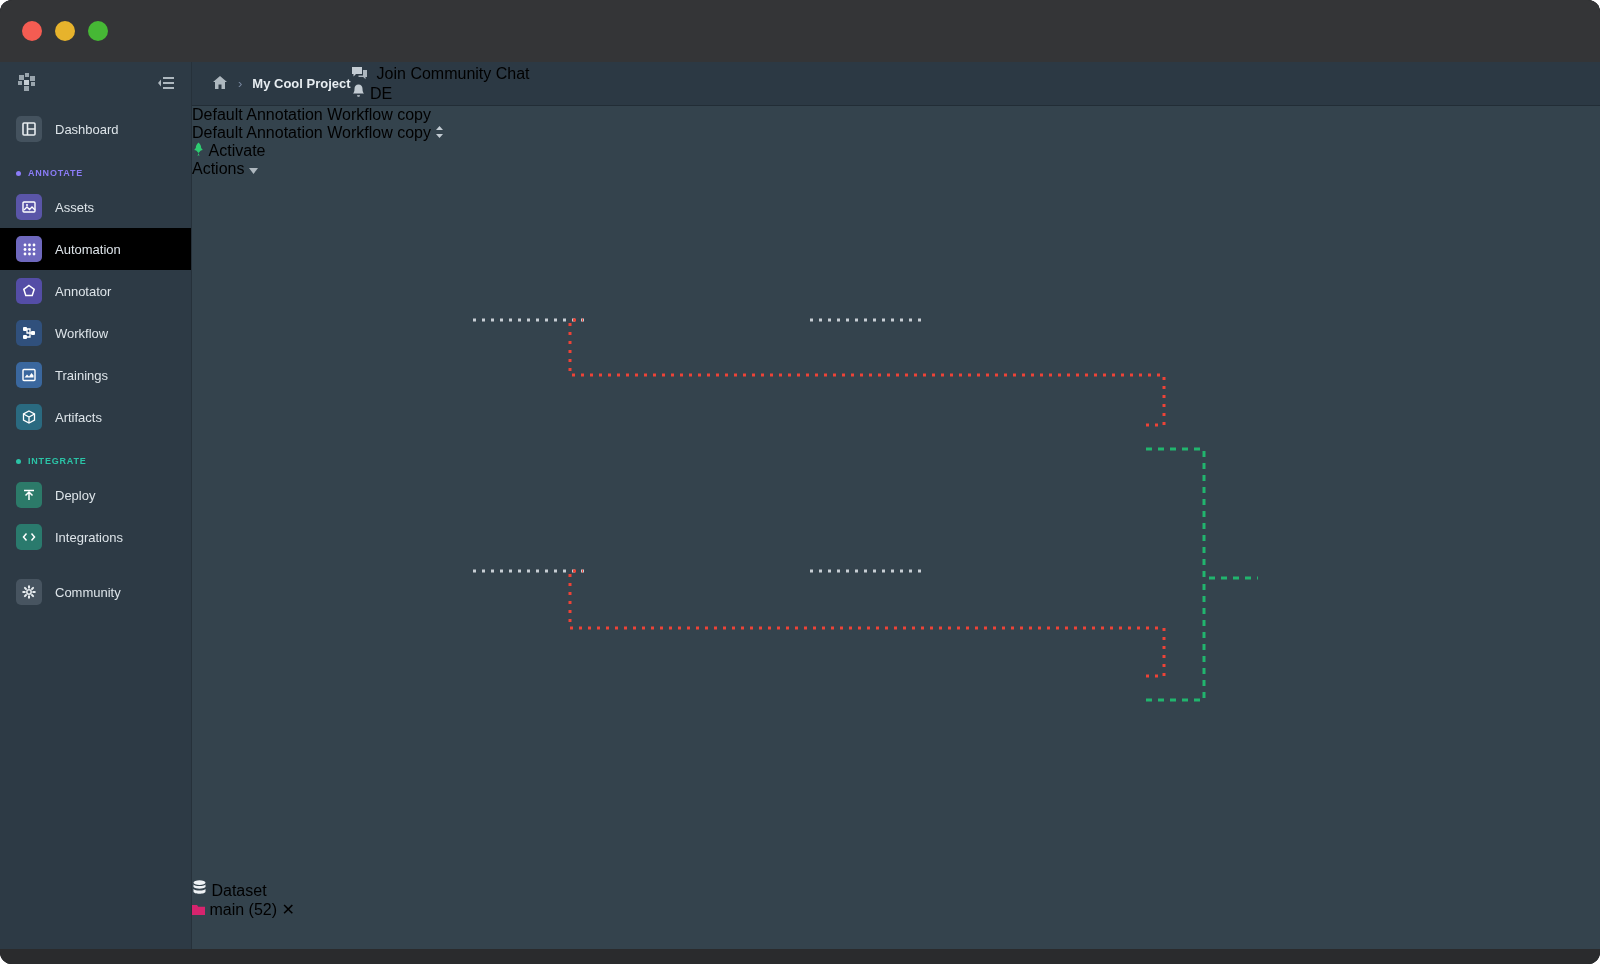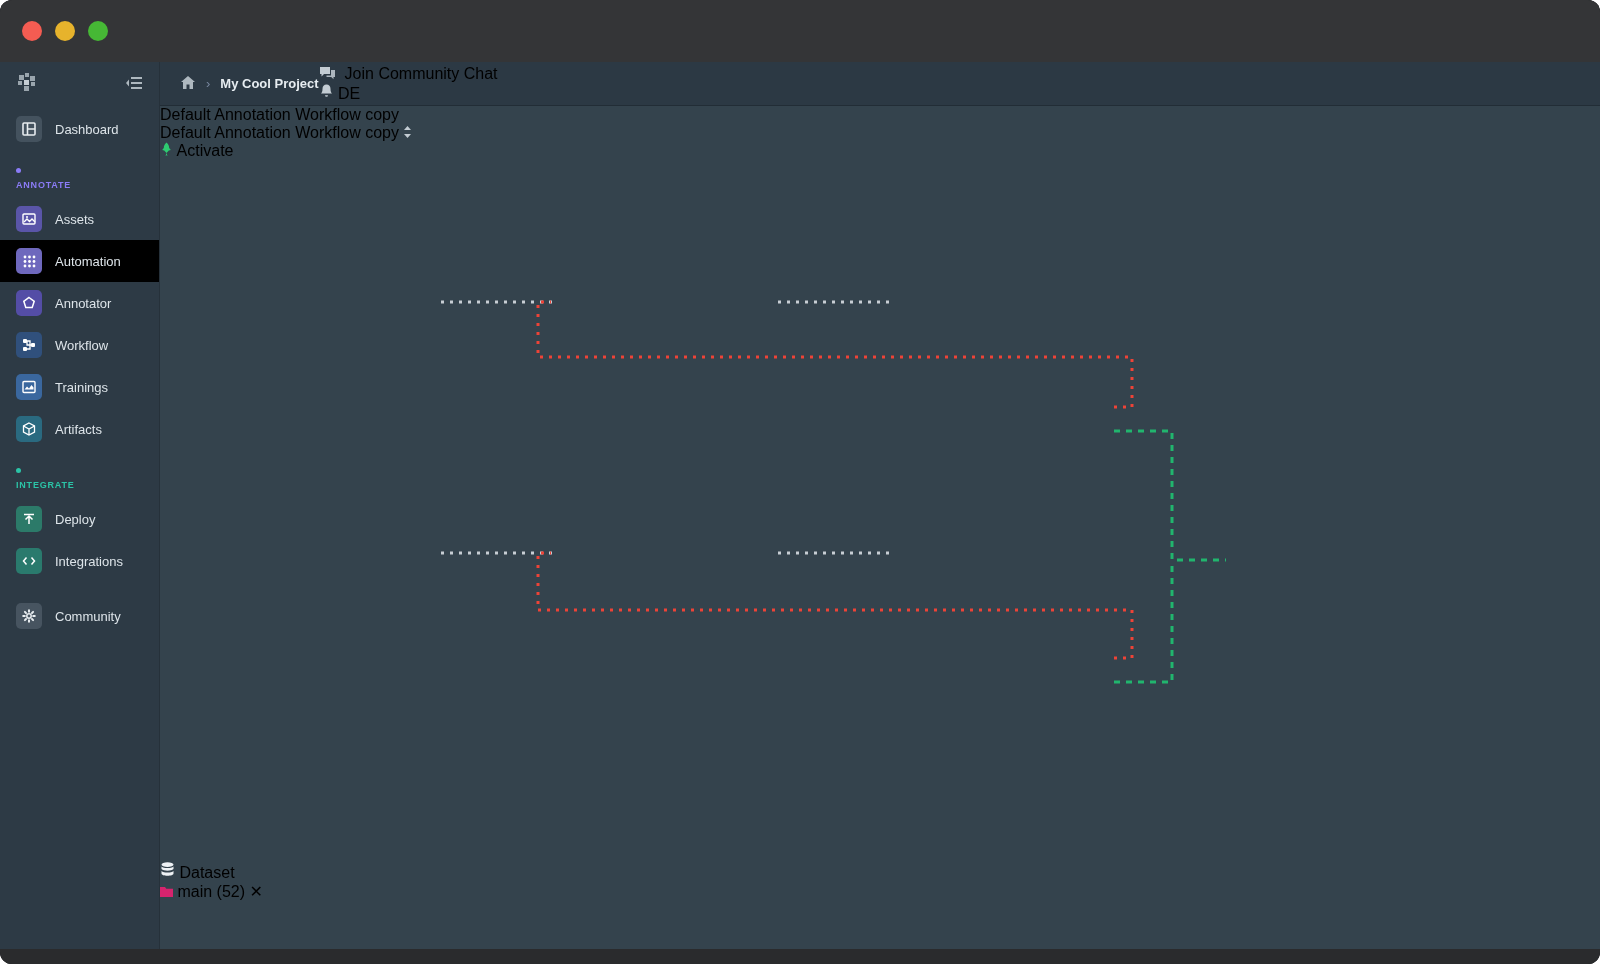--- a/index.html
+++ b/index.html
@@ -7,26 +7,26 @@
   .window { position:absolute; inset:0; border-radius:12px; overflow:hidden; background:#343537; box-shadow:0 0 0 1px #1d1e20 inset; display:flex; flex-direction:column; }
   
   .chrome { height:62px; background:#343537; flex:0 0 auto; display:flex; align-items:center; padding-left:22px; }
   .lights { display:flex; gap:13px; }
   .light { width:20px; height:20px; border-radius:50%; }
   .light.red{ background:#f45c52; } .light.yellow{ background:#e7b32c; } .light.green{ background:#46b835; }
   .app { flex:1; display:flex; min-height:0; background:#34434d; }
   .footerbar { height:15px; background:#2a2b2d; flex:0 0 auto; }
 
   
-  .sidebar { width:160px; background:#2d3a45; border-right:1px solid #26313a; display:flex; flex-direction:column; flex:0 0 auto; }
+  .sidebar { width:192px; background:#2d3a45; border-right:1px solid #26313a; display:flex; flex-direction:column; flex:0 0 auto; }
   .side-top { height:46px; display:flex; align-items:center; justify-content:space-between; padding:0 16px 0 16px; }
   .side-item { height:42px; display:flex; align-items:center; gap:13px; padding-left:16px; color:#dde4e9; font-size:13px; cursor:pointer; }
   .side-item.active { background:#000000; }
   .side-icon { width:26px; height:26px; border-radius:5px; display:flex; align-items:center; justify-content:center; flex:0 0 auto; }
-  .side-section { display:flex; align-items:flex-start; gap:7px; font-size:9px; font-weight:bold; letter-spacing:.8px; padding:18px 0 8px 16px;flex-direction:column; }
+  .side-section { display:flex; align-items:center; gap:7px; font-size:9px; font-weight:bold; letter-spacing:.8px; padding:18px 0 8px 16px; }
   .dot { width:5px; height:5px; border-radius:50%; }
 
   
   .main-col { flex:1; display:flex; flex-direction:column; min-width:0; }
   .topbar { height:44px; background:#2c3944; border-bottom:1px solid #222d36; display:flex; align-items:center; padding:0 20px; flex:0 0 auto; }
   .crumb { display:flex; align-items:center; gap:10px; color:#e7edf1; font-size:13px; font-weight:bold; }
   .crumb .chev { color:#78879"2; }
   .topbar-right { margin-left:auto; display:flex; align-items:center; gap:16px; color:#dbe3e8; font-size:12.5px; }
   .vsep { width:1px; height:18px; background:#46535e; }
   .avatar { width:26px; height:26px; border-radius:50%; background:#f0a22c; color:#fff; font-size:9px; font-weight:bold; display:flex; align-items:center; justify-content:center; }
@@ -295,20 +295,26 @@
                   <path d="M4.5 0L8 4H1zM4.5 12L1 8h7z"></path>
                 </svg>
             </div>
             <div class="ctrl btn-activate">
               <svg width="13" height="14" viewBox="0 0 13 14" fill="#2ecc71">
                   <path d="M6.5 0.5c1.8 1.4 2.7 3.6 2.7 5.6l1.6 2-2 .5-2.3 2.3-2.3-2.3-2-.5 1.6-2c0-2 .9-4.2 2.7-5.6z"></path>
                   <path d="M6.5 11l1 3-1-.8-1 .8z"></path>
                 </svg>
               <span>Activate</span>
             </div>
+            <div class="ctrl btn-actions">
+              <span>Actions</span>
+              <svg width="9" height="6" viewBox="0 0 9 6" fill="#aeb8bf">
+                  <path d="M0 0h9L4.5 6z"></path>
+                </svg>
+            </div>
           </div>
 
           
           <svg class="wires" width="1362" height="698">
             <g fill="none" stroke-linecap="butt">
               <path d="M281 142 H395" stroke="#c7ced4" stroke-width="3" stroke-dasharray="3 6"></path>
               <path d="M618 142 H734" stroke="#c7ced4" stroke-width="3" stroke-dasharray="3 6"></path>
               <path d="M281 393 H395" stroke="#c7ced4" stroke-width="3" stroke-dasharray="3 6"></path>
               <path d="M618 393 H734" stroke="#c7ced4" stroke-width="3" stroke-dasharray="3 6"></path>
               <path d="M954 247 H972 V197 H378 V142 H391" stroke="#ed4337" stroke-width="3" stroke-dasharray="3 6"></path>

